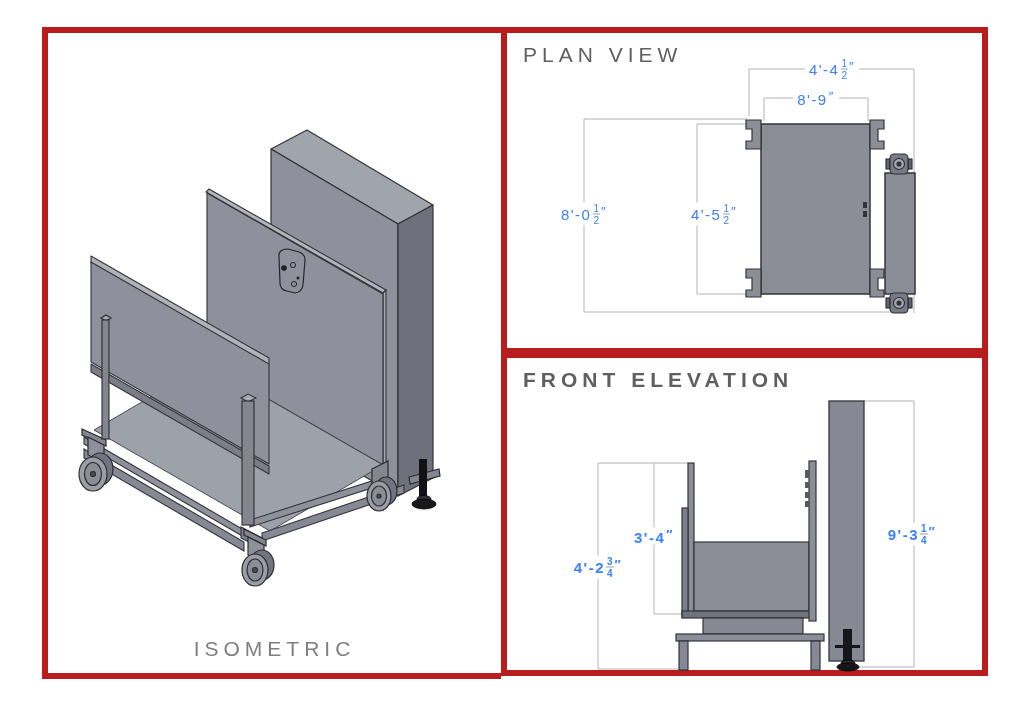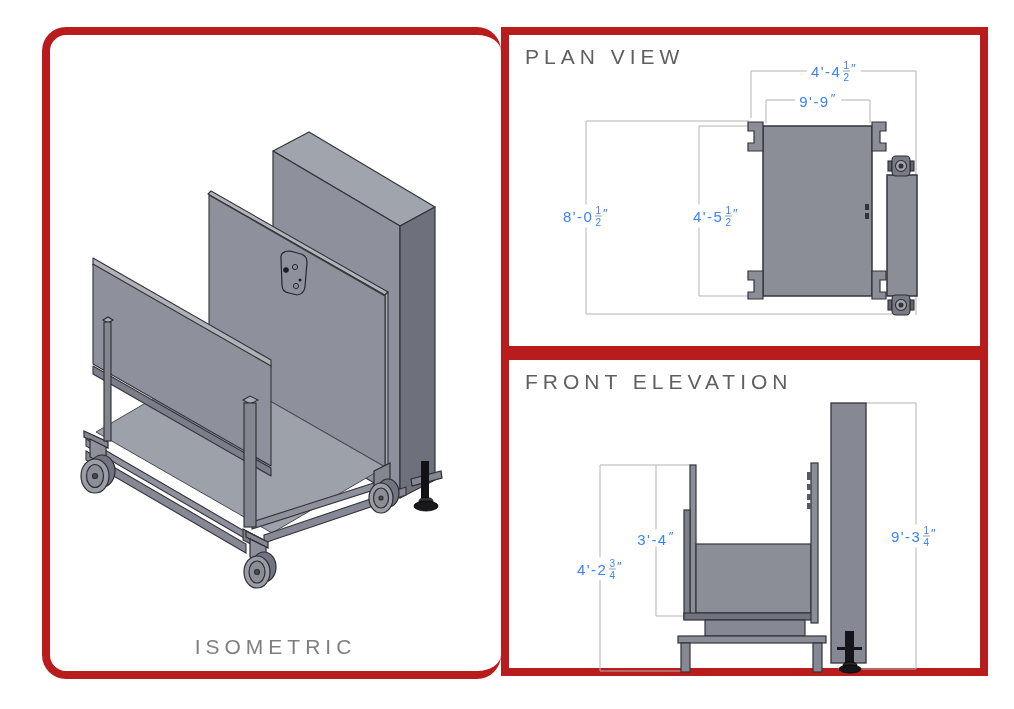--- a/index.html
+++ b/index.html
@@ -1,21 +1,21 @@
 <!DOCTYPE html>
 <html><head>
 <meta charset="utf-8">
 <style>
   html,body{margin:0;padding:0;background:#e8e8e8;}
   .sheet{
     position:relative;width:1014px;height:709px;background:#ffffff;
     font-family:"Liberation Sans", sans-serif;overflow:hidden;
   }
   .box{position:absolute;background:#fff;}
-  .bordered{border:8px solid #b91c1c;box-sizing:border-box;}
+  .bordered{border:6px solid #b91c1c;box-sizing:border-box;}
   .view-title{
     position:absolute;left:16px;top:10px;
     font-size:21px;letter-spacing:5px;color:#5f5f5f;white-space:nowrap;
   }
   .iso-label{
     position:absolute;left:0;right:0;bottom:12px;text-align:center;
     font-size:21px;letter-spacing:5px;color:#7f7f7f;
   }
   svg{position:absolute;left:0;top:0;}
   .dim-text{
@@ -30,21 +30,21 @@
   .dim-text .num{display:block;border-bottom:1px solid #9d9d9d;padding:0 1px;}
   .dim-text .den{display:block;}
   .dim-text .unit{font-size:13px;vertical-align:4px;margin-left:1px;}
   .dimline{stroke:#b3b3b3;stroke-width:1;fill:none;}
 </style>
 </head>
 <body>
 
 <div class="sheet">
 
-  <div class="box bordered" style="left:42px;top:27px;width:459px;height:652px;border-right:none;border-radius:24px;">
+  <div class="box bordered" style="left:42px;top:27px;width:459px;height:652px;border-right:none;">
     <svg width="455" height="648" viewBox="0 0 455 648">
 
       <g stroke="#33343a" stroke-width="1.2" stroke-linejoin="round">
         <polygon points="223,116 259,97 385,172 350,191" fill="#a0a4ac"></polygon>
         <polygon points="223,116 350,191 350,463 223,389" fill="#8e919b"></polygon>
         <polygon points="350,191 385,172 385,445 350,463" fill="#6e717c"></polygon>
       </g>
 
       <g stroke="#33343a" stroke-width="1.1" stroke-linejoin="round">
         <polygon points="158,159 335,260 338,257 161,156" fill="#b2b5bc"></polygon>
@@ -157,31 +157,31 @@
         <rect x="383" y="260" width="18" height="20" rx="4" fill="#787b85"></rect>
         <circle cx="392" cy="270" r="5.5" fill="#a3a6ad"></circle>
         <circle cx="392" cy="270" r="2" fill="#33343a"></circle>
       </g>
     </svg>
     <div class="view-title">PLAN VIEW</div>
     <div class="dim-text" style="left:325px;top:36px">
       <span class="pre">4'-4</span><span class="frac"><span class="num">1</span><span class="den">2</span></span><span class="unit">″</span>
     </div>
     <div class="dim-text" style="left:309px;top:65px">
-      <span class="pre">9'-9</span><span class="unit">″</span>
+      <span class="pre">8'-9</span><span class="unit">″</span>
     </div>
     <div class="dim-text" style="left:77px;top:181px">
       <span class="pre">8'-0</span><span class="frac"><span class="num">1</span><span class="den">2</span></span><span class="unit">″</span>
     </div>
     <div class="dim-text" style="left:207px;top:181px">
       <span class="pre">4'-5</span><span class="frac"><span class="num">1</span><span class="den">2</span></span><span class="unit">″</span>
     </div>
   </div>
 
-  <div class="box bordered" style="left:501px;top:352px;width:487px;height:324px;">
+  <div class="box bordered" style="left:501px;top:352px;width:487px;height:324px;font-weight:bold;">
     <svg width="483" height="323" viewBox="0 0 483 323">
 
       <g class="dimline">
         <polyline points="181,105 91,105 91,311 181,311"></polyline>
         <polyline points="147,105 147,256 176,256"></polyline>
         <polyline points="357,43 407,43 407,309 329,309"></polyline>
       </g>
 
       <g stroke="#33343a" stroke-width="1.2">
         <rect x="181" y="105" width="6" height="153" fill="#8b8e97"></rect>

